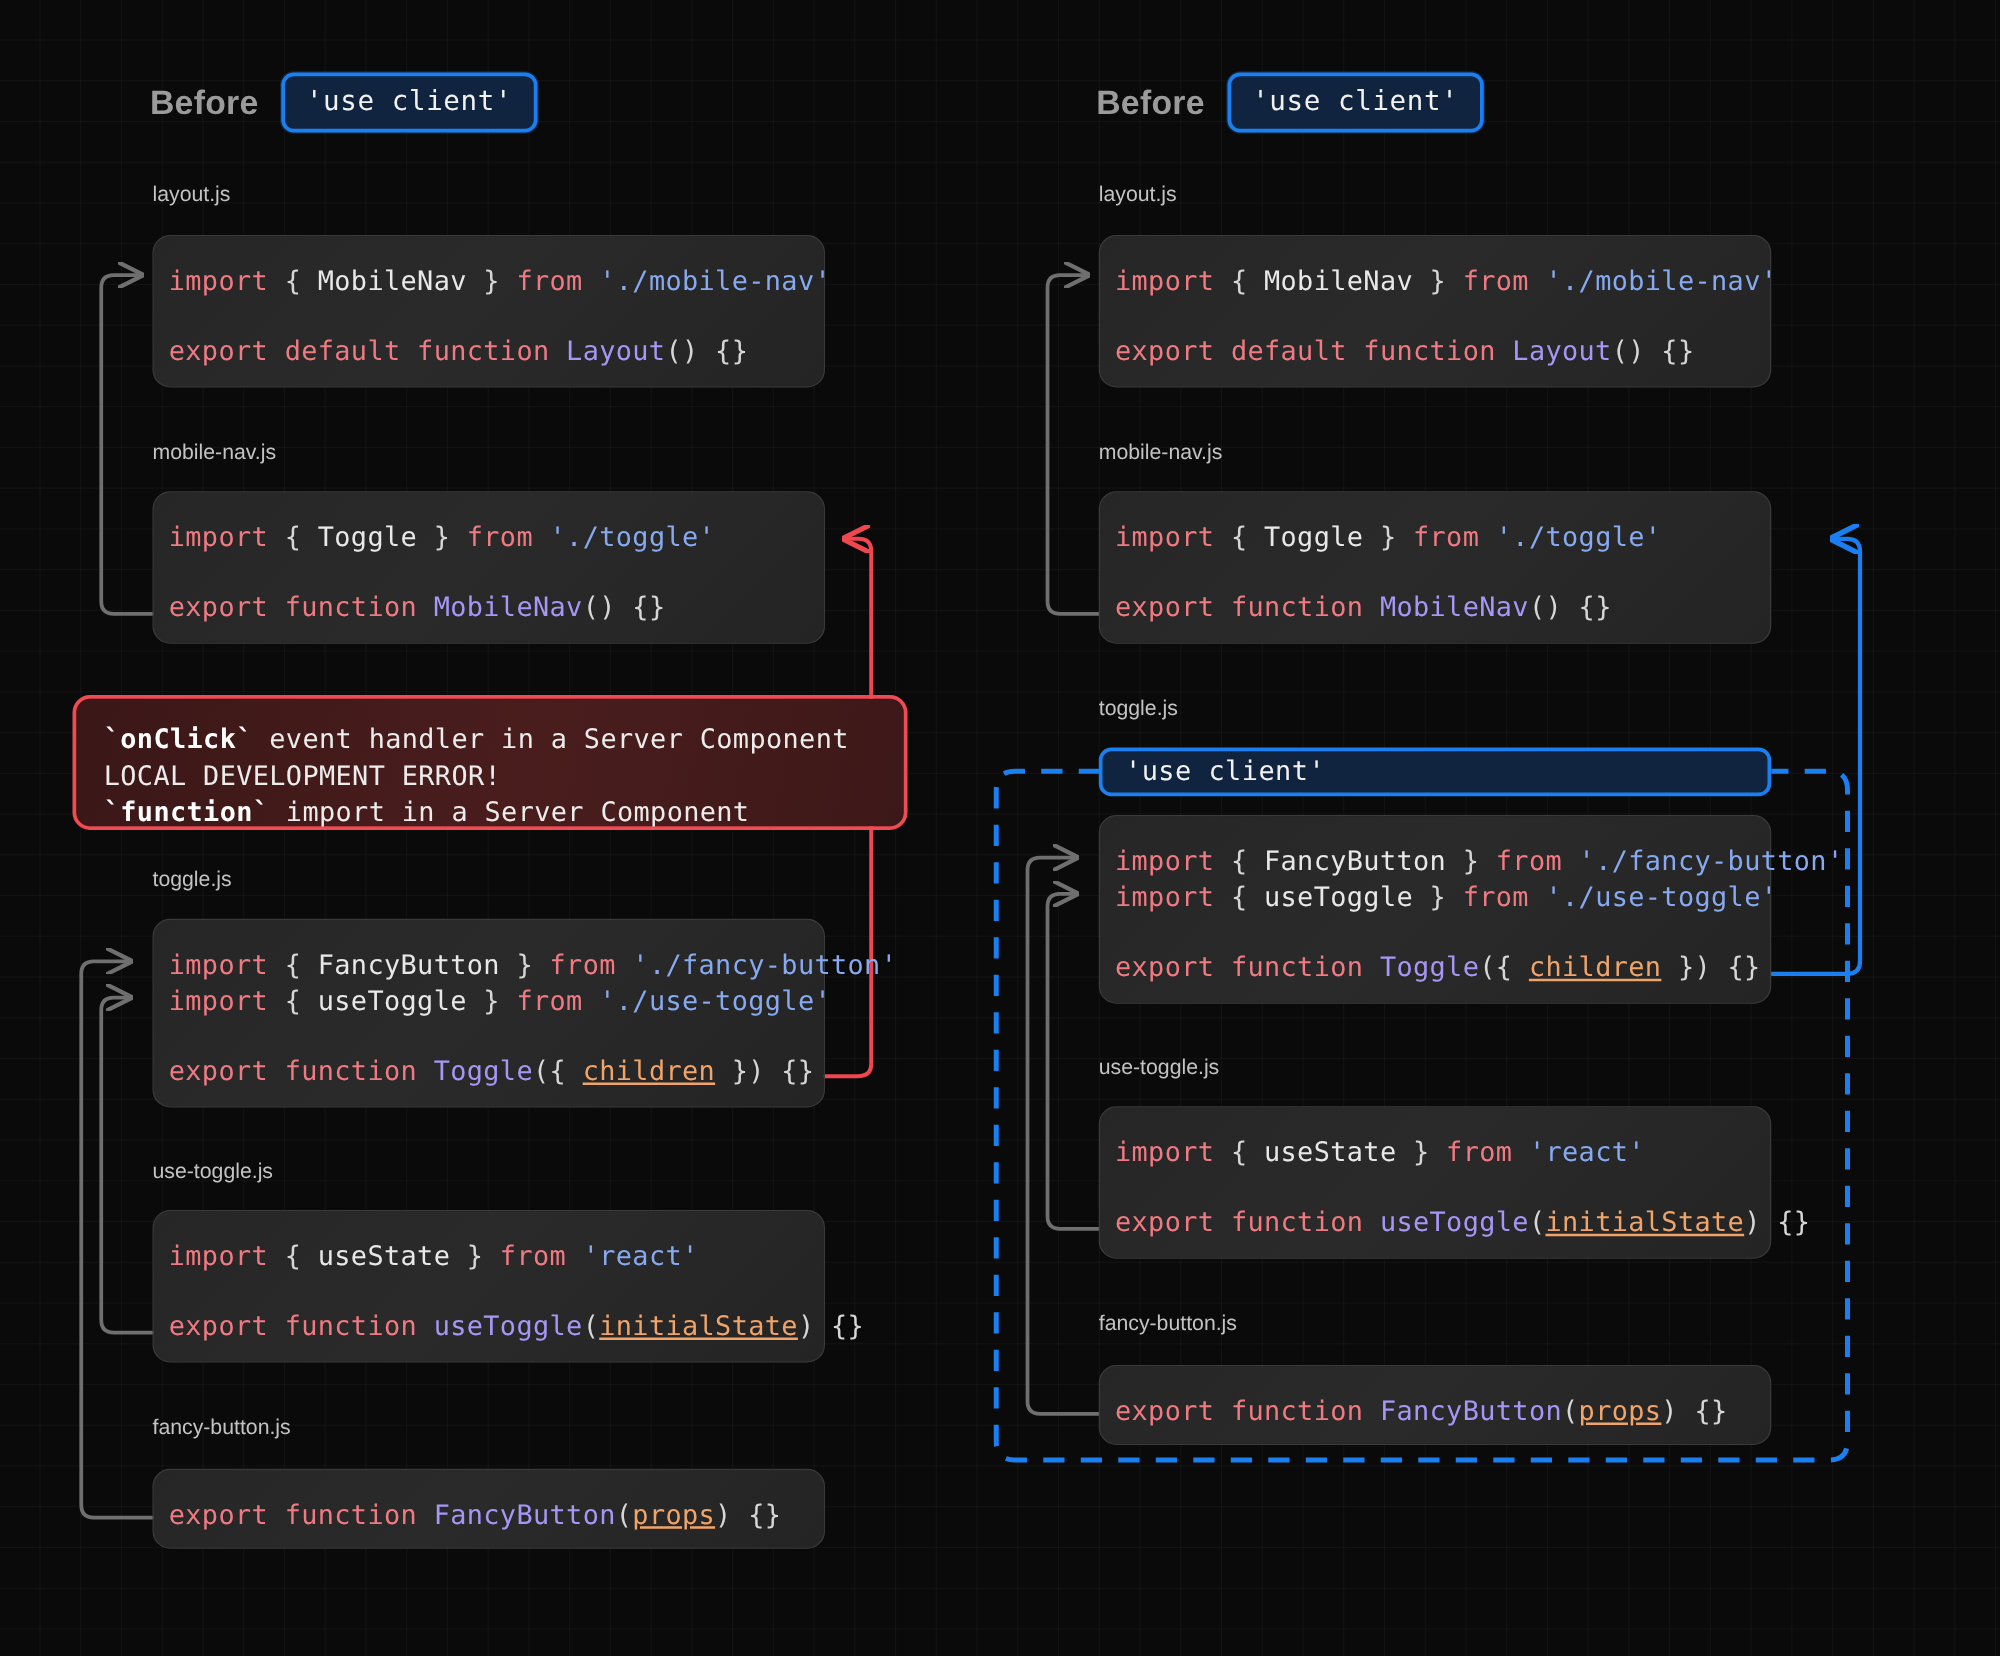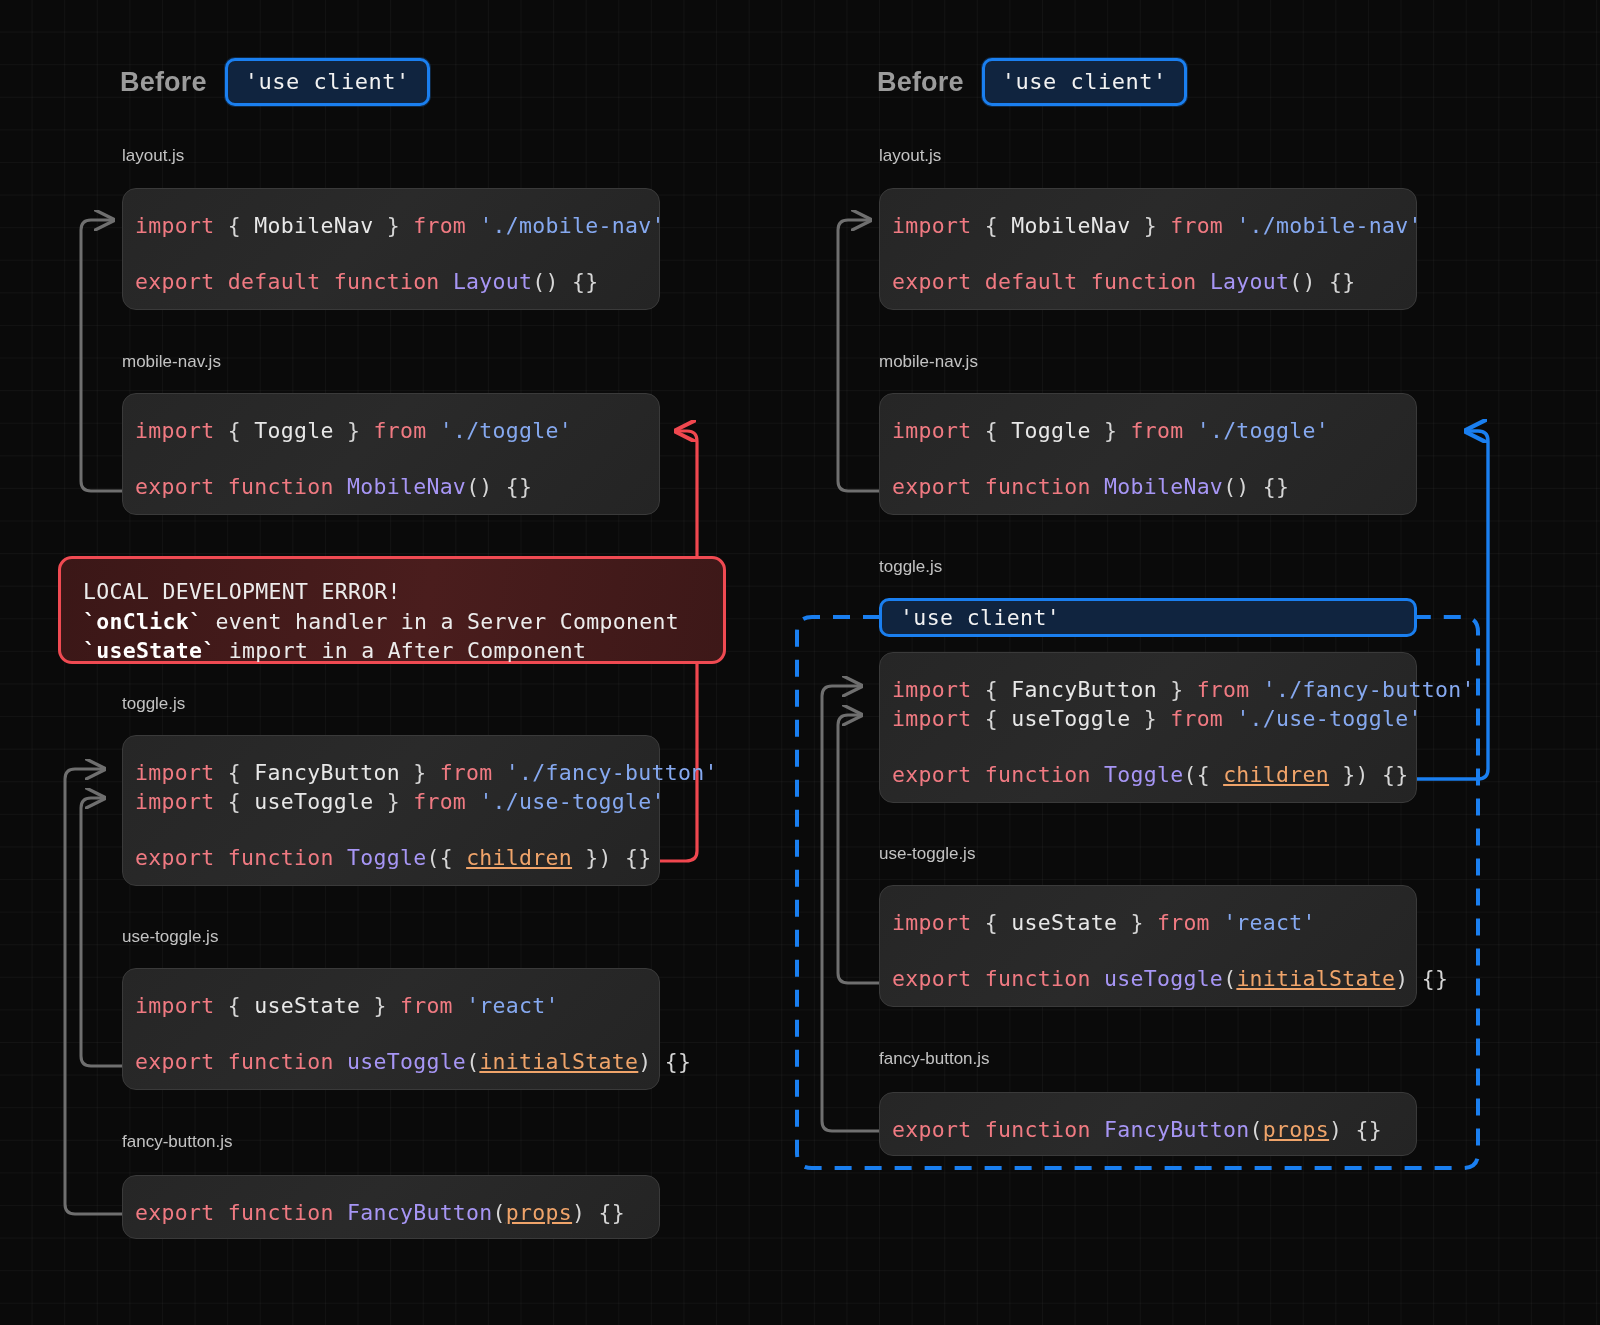--- a/index.html
+++ b/index.html
@@ -157,23 +157,23 @@
     </div>
 
   <div class="file-label" style="left:122px;top:352px;">mobile-nav.js</div>
   <div class="code-card" id="bf1" style="left:122px;top:393px;width:538px;height:122px;">
       <div><span class="kw">import</span><span class="punc"> { </span><span class="id">Toggle</span><span class="punc"> } </span><span class="kw">from</span><span class="punc"> </span><span class="str">'./toggle'</span></div>
       <div class="blank"></div>
       <div><span class="kw">export function</span><span class="punc"> </span><span class="fn">MobileNav</span><span class="punc">() {}</span></div>
     </div>
 
   <div class="error-box" style="left:58px;top:556px;width:668px;height:108px;">
+    <div><b>`onClick`</b><span> event handler in a Server Component</span></div>
     <div>LOCAL DEVELOPMENT ERROR!</div>
-    <div><b>`onClick`</b><span> event handler in a Server Component</span></div>
-    <div><b>`useState`</b><span> import in a After Component</span></div>
+    <div><b>`function`</b><span> import in a Server Component</span></div>
   </div>
 
   <div class="file-label" style="left:122px;top:694px;">toggle.js</div>
   <div class="code-card" id="bf2" style="left:122px;top:735px;width:538px;height:151px;">
       <div><span class="kw">import</span><span class="punc"> { </span><span class="id">FancyButton</span><span class="punc"> } </span><span class="kw">from</span><span class="punc"> </span><span class="str">'./fancy-button'</span></div>
       <div><span class="kw">import</span><span class="punc"> { </span><span class="id">useToggle</span><span class="punc"> } </span><span class="kw">from</span><span class="punc"> </span><span class="str">'./use-toggle'</span></div>
       <div class="blank"></div>
       <div><span class="kw">export function</span><span class="punc"> </span><span class="fn">Toggle</span><span class="punc">({ </span><span class="param">children</span><span class="punc"> }) {}</span></div>
     </div>
 

